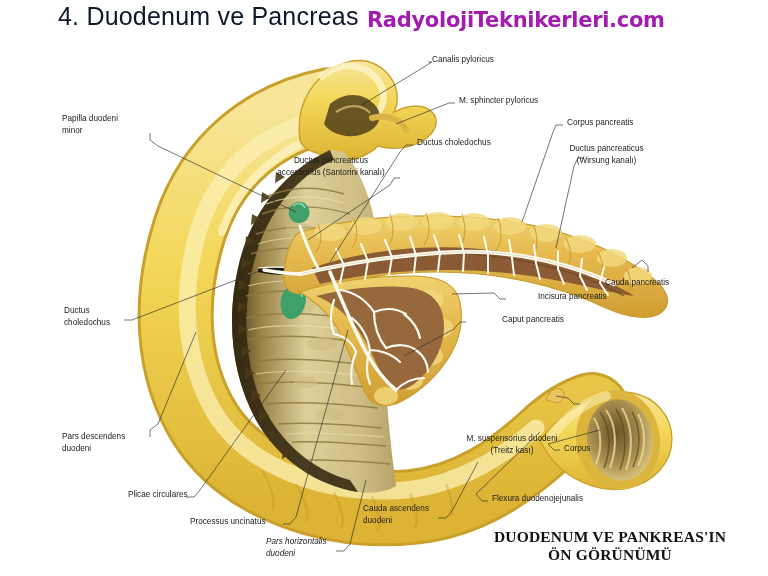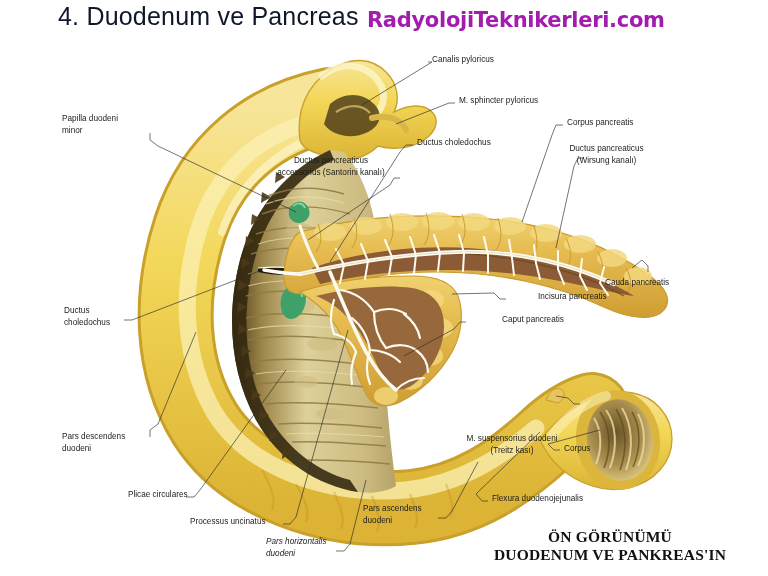--- a/index.html
+++ b/index.html
@@ -409,28 +409,28 @@
   <div class="lbl" style="left:62px;top:113px;">Papilla duodeni
 minor</div>
   <div class="lbl" style="left:64px;top:305px;">Ductus
 choledochus</div>
   <div class="lbl" style="left:62px;top:431px;">Pars descendens
 duodeni</div>
   <div class="lbl" style="left:128px;top:489px;">Plicae circulares</div>
   <div class="lbl" style="left:190px;top:516px;">Processus uncinatus</div>
   <div class="lbl" style="left:266px;top:536px;font-style:italic;">Pars horizontalis
 duodeni</div>
-  <div class="lbl" style="left:363px;top:503px;">Pars ascendens
+  <div class="lbl" style="left:363px;top:503px;">Cauda ascendens
 duodeni</div>
   <div class="lbl" style="left:492px;top:493px;">Flexura duodenojejunalis</div>
   <div class="lbl" style="left:564px;top:443px;">Corpus</div>
   <div class="lbl r" style="left:440px;top:389px;width:144px;margin-top:44px;">M. suspensorius duodeni
 (Treitz kası)</div>
   <div class="lbl" style="left:470px;top:314px;margin-left:32px;">Caput pancreatis</div>
   <div class="lbl" style="left:538px;top:291px;">Incisura pancreatis</div>
   <div class="lbl" style="left:605px;top:277px;">Cauda pancreatis</div>
 
   <div class="caption">
+    <div>DUODENUM VE PANKREAS'IN</div>
     <div>ÖN GÖRÜNÜMÜ</div>
-    <div>DUODENUM VE PANKREAS'IN</div>
   </div>
 
 </div>
 
 </body></html>

